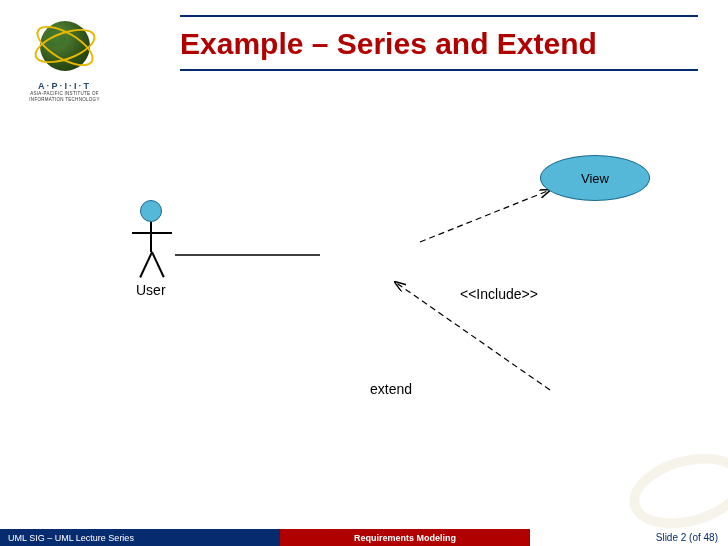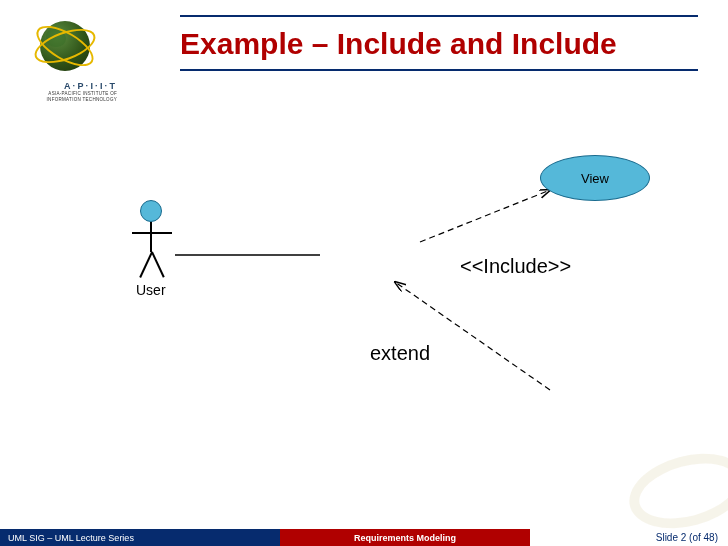--- a/index.html
+++ b/index.html
@@ -1,21 +1,21 @@
 <!DOCTYPE html>
 <html><head>
   <meta charset="utf-8">
   <style>
     * { box-sizing: border-box; margin: 0; padding: 0; }
     body { width: 728px; height: 546px; font-family: Arial, sans-serif; background: #fff; position: relative; overflow: hidden; }
     
     .slide { position: relative; width: 100%; height: 100%; }
     
     
-    .logo-block { position: absolute; top: 15px; left: 12px; width: 105px; text-align: right; }
+    .logo-block { position: absolute; top: 15px; left: 12px; width: 105px; text-align: center; }
     .logo-globe { width: 62px; height: 62px; margin: 0 auto; position: relative; }
     .globe { width: 50px; height: 50px; border-radius: 50%; background: radial-gradient(circle at 35% 30%, #5a8c3f 0%, #2d5016 60%, #1a2f0c 100%); position: absolute; top: 6px; left: 6px; }
     .globe::before { content: ''; position: absolute; width: 20px; height: 18px; background: #3a6e28; border-radius: 40% 60% 50% 50%; top: 8px; left: 6px; opacity: 0.6; }
     .orbit { position: absolute; border: 2px solid #e6b800; border-radius: 50%; }
     .orbit-1 { width: 64px; height: 28px; top: 17px; left: -1px; transform: rotate(-20deg); }
     .orbit-2 { width: 64px; height: 28px; top: 17px; left: -1px; transform: rotate(30deg); }
     .logo-text { font-size: 9px; font-weight: bold; letter-spacing: 2px; color: #2a4a6b; margin-top: 4px; }
     .logo-sub { font-size: 4.5px; color: #333; letter-spacing: 0.3px; line-height: 1.1; margin-top: 1px; }
     
     
@@ -36,23 +36,23 @@
     .actor-leg2 { width: 1.5px; height: 28px; background: #000; position: absolute; top: 52px; left: 11px; transform: rotate(-25deg); transform-origin: top; }
     .actor-label { position: absolute; top: 82px; left: -4px; font-size: 14px; color: #000; }
     
     
     .usecase { position: absolute; background: #55b8d9; border: 1.5px solid #1a6b8e; border-radius: 50%; display: flex; align-items: center; justify-content: center; font-size: 13px; color: #000; text-align: center; padding: 0 8px; }
     .uc-apply { left: 320px; top: 80px; width: 120px; height: 50px; }
     .uc-login { left: 540px; top: 5px; width: 110px; height: 46px; }
     .uc-view { left: 500px; top: 235px; width: 190px; height: 46px; }
     
     
-    .rel-label { position: absolute; font-size: 20px; color: #000; }
+    .rel-label { position: absolute; font-size: 14px; color: #000; margin-top: 31px; }
     .rel-include { left: 460px; top: 105px; }
-    .rel-extend { left: 370px; top: 192px; }
+    .rel-extend { left: 370px; top: 200px; }
     
     
     .footer { position: absolute; bottom: 0; left: 0; right: 0; height: 17px; display: flex; justify-content: flex-end; }
     .footer-left { background: #062b6e; color: #fff; font-size: 9px; display: flex; align-items: center; padding: 0 8px; width: 280px; }
     .footer-mid { background: #b00000; color: #fff; font-size: 9px; font-weight: bold; display: flex; align-items: center; justify-content: center; width: 250px; }
     .footer-right { color: #062b6e; font-size: 10px; display: flex; align-items: center; justify-content: flex-end; padding-right: 10px; flex: 1; }
     
     
     .svg-overlay { position: absolute; top: 0; left: 0; width: 100%; height: 100%; pointer-events: none; }
     
@@ -71,21 +71,21 @@
       <div class="orbit orbit-1"></div>
       <div class="orbit orbit-2"></div>
     </div>
     <div class="logo-text">A·P·I·I·T</div>
     <div class="logo-sub">ASIA-PACIFIC INSTITUTE OF</div>
     <div class="logo-sub">INFORMATION TECHNOLOGY</div>
   </div>
 
   <div class="title-wrap">
     <div class="title-line"></div>
-    <div class="title-text">Example – Include and Include</div>
+    <div class="title-text">Example – Series and Extend</div>
     <div class="title-l2"></div>
   </div>
 
   <div class="diagram">
     <svg class="svg-overlay" viewBox="0 0 728 320" preserveAspectRatio="none">
       <defs>
         <marker id="arrow" markerWidth="10" markerHeight="10" refX="9" refY="3.5" orient="auto">
           <path d="M0,0 L10,3.5 L0,7" fill="none" stroke="#000" stroke-width="1.2"></path>
         </marker>
       </defs>

